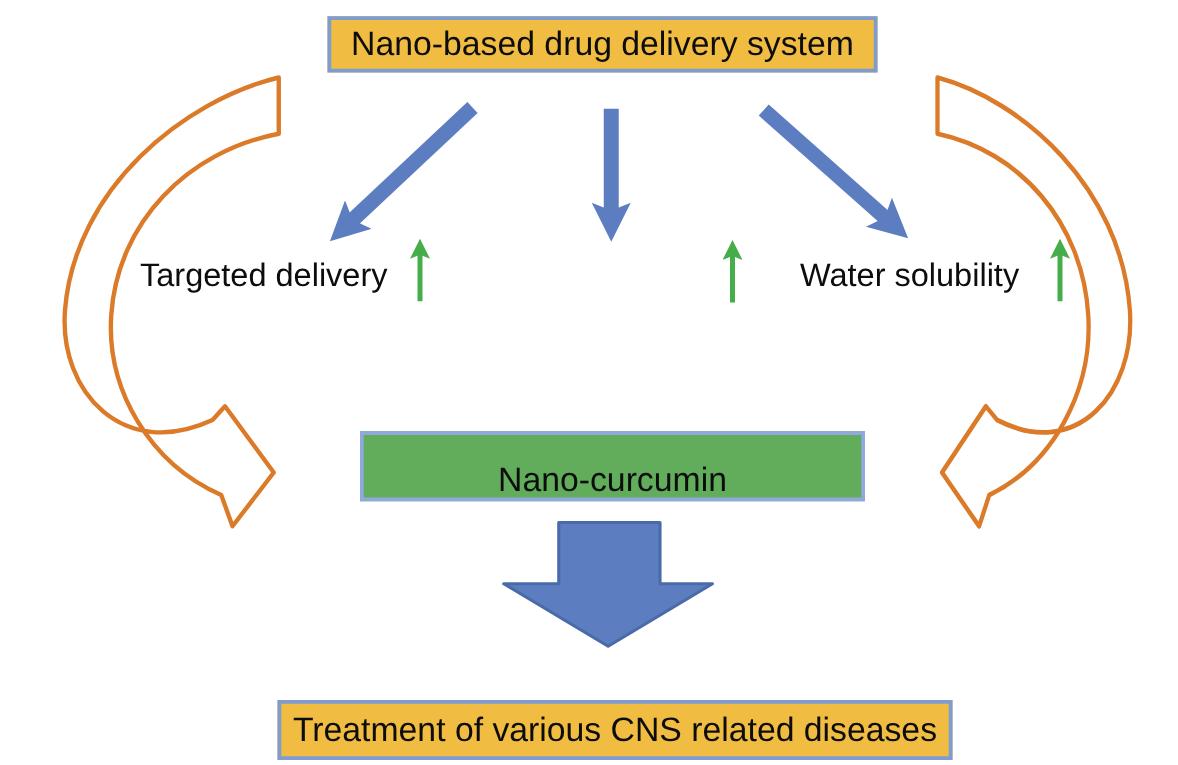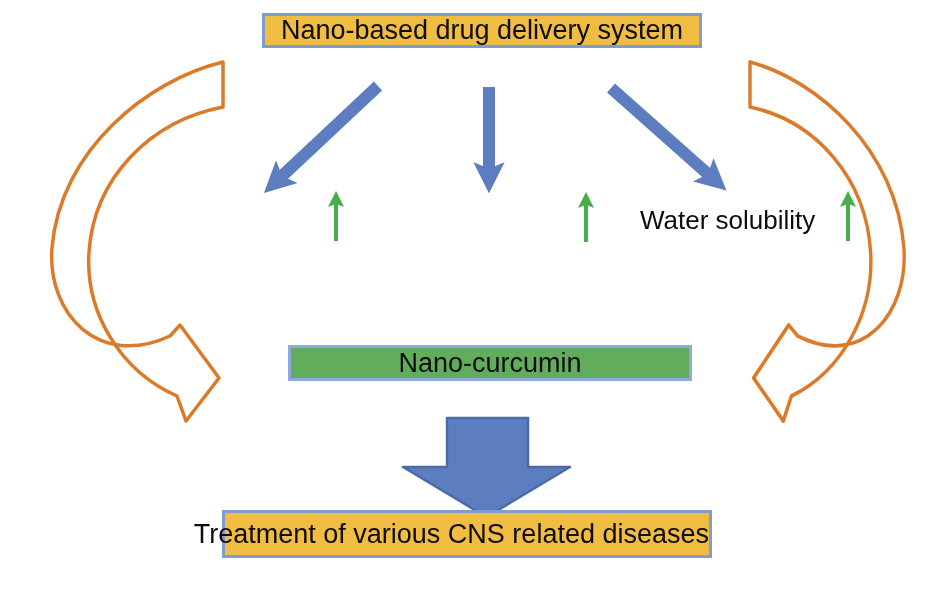--- a/index.html
+++ b/index.html
@@ -29,23 +29,23 @@
     white-space: nowrap;
   }
   .node-yellow {
     background: #F0BC42;
     border: 3px solid #7E9CD0;
   }
   .node-green {
     background: #62AD5C;
     border: 3px solid #8FA9DC;
   }
-  .box-top    { left: 262px; top: 13px;  width: 440px; height: 35px; }
-  .box-mid    { left: 288px; top: 345px; width: 404px; height: 36px; }
-  .box-bottom { left: 222px; top: 510px; width: 490px; height: 48px; justify-content: flex-end; }
+  .box-top    { left: 262px; top: 13px;  width: 440px; height: 45px; }
+  .box-mid    { left: 288px; top: 345px; width: 404px; height: 56px; align-items: flex-end; }
+  .box-bottom { left: 222px; top: 560px; width: 540px; height: 48px; }
   .benefit-label {
     position: absolute;
     font-size: 26px;
     line-height: 32px;
     top: 204px;
     white-space: nowrap;
   }
   .benefit-1 { left: 112px; }
   .benefit-2 { left: 392px; }
   .benefit-3 { left: 640px; }
@@ -113,20 +113,21 @@
 
     <g>
       <polygon points="447,418 528,418 528,467 570,467 486.5,517 403,467 447,467" fill="#5C7EC0" stroke="#4A6BA8" stroke-width="2.5" stroke-linejoin="round"></polygon>
     </g>
   </svg>
 
   <div class="node node-yellow box-top">
     <span>Nano-based drug delivery system</span>
   </div>
 
+  <span class="benefit-label benefit-1">Targeted delivery</span>
   <span class="benefit-label benefit-3">Water solubility</span>
 
   <div class="node node-green box-mid">
     <span>Nano-curcumin</span>
   </div>
 
   <div class="node node-yellow box-bottom">
     <span>Treatment of various CNS related diseases</span>
   </div>
 

